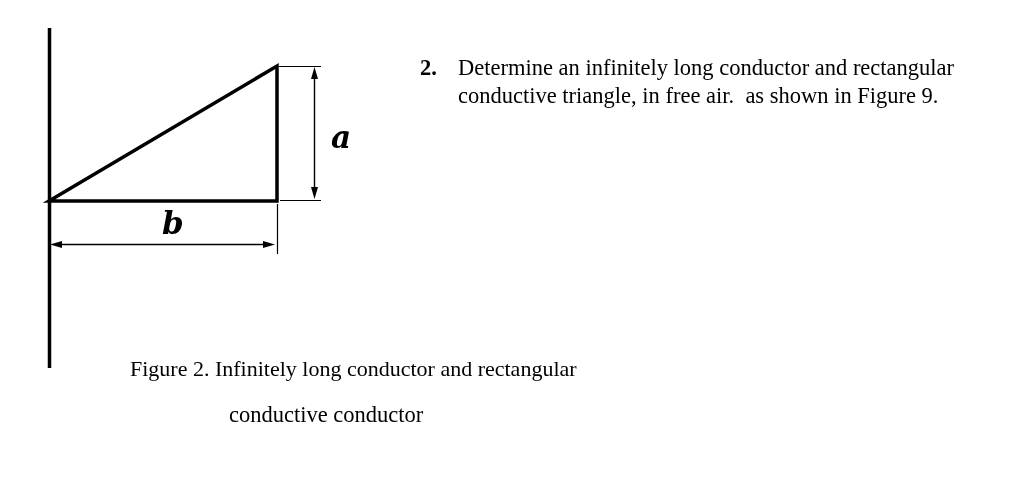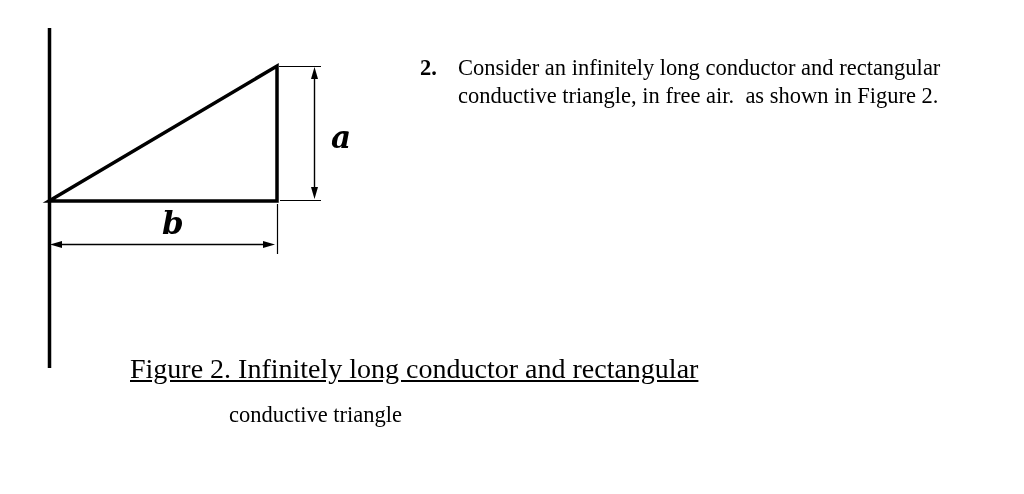--- a/index.html
+++ b/index.html
@@ -50,24 +50,23 @@
   }
   .problem-line {
     white-space: pre;
   }
 
   
   .caption-line1 {
     position: absolute;
     left: 130px;
     top: 355px;
-    font-size: 28px;
+    font-size: 22px;
     line-height: 27px;
     white-space: pre;
-    text-decoration: underline;
   }
   .caption-line2 {
     position: absolute;
     left: 229px;
     top: 401px;
     font-size: 22.5px;
     line-height: 27px;
     white-space: pre;
   }
 </style>
@@ -97,21 +96,21 @@
       <line x1="57" y1="244.5" x2="268" y2="244.5" stroke="#000000" stroke-width="1.4"></line>
       <polygon points="50,244.5 62,241 62,248" fill="#000000"></polygon>
       <polygon points="275,244.5 263,241 263,248" fill="#000000"></polygon>
     </g>
     <text class="dim-label" x="162" y="234" font-size="31" fill="#000000">b</text>
   </svg>
 
   <div class="problem">
     <div class="problem-number">2.</div>
     <div class="problem-lines">
-      <div class="problem-line">Consider an infinitely long conductor and rectangular</div>
-      <div class="problem-line">conductive triangle, in free air.  as shown in Figure 2.</div>
+      <div class="problem-line">Determine an infinitely long conductor and rectangular</div>
+      <div class="problem-line">conductive triangle, in free air.  as shown in Figure 9.</div>
     </div>
   </div>
 
   <div class="caption-line1">Figure 2. Infinitely long conductor and rectangular</div>
-  <div class="caption-line2">conductive triangle</div>
+  <div class="caption-line2">conductive conductor</div>
 
 </div>
 
 </body></html>

